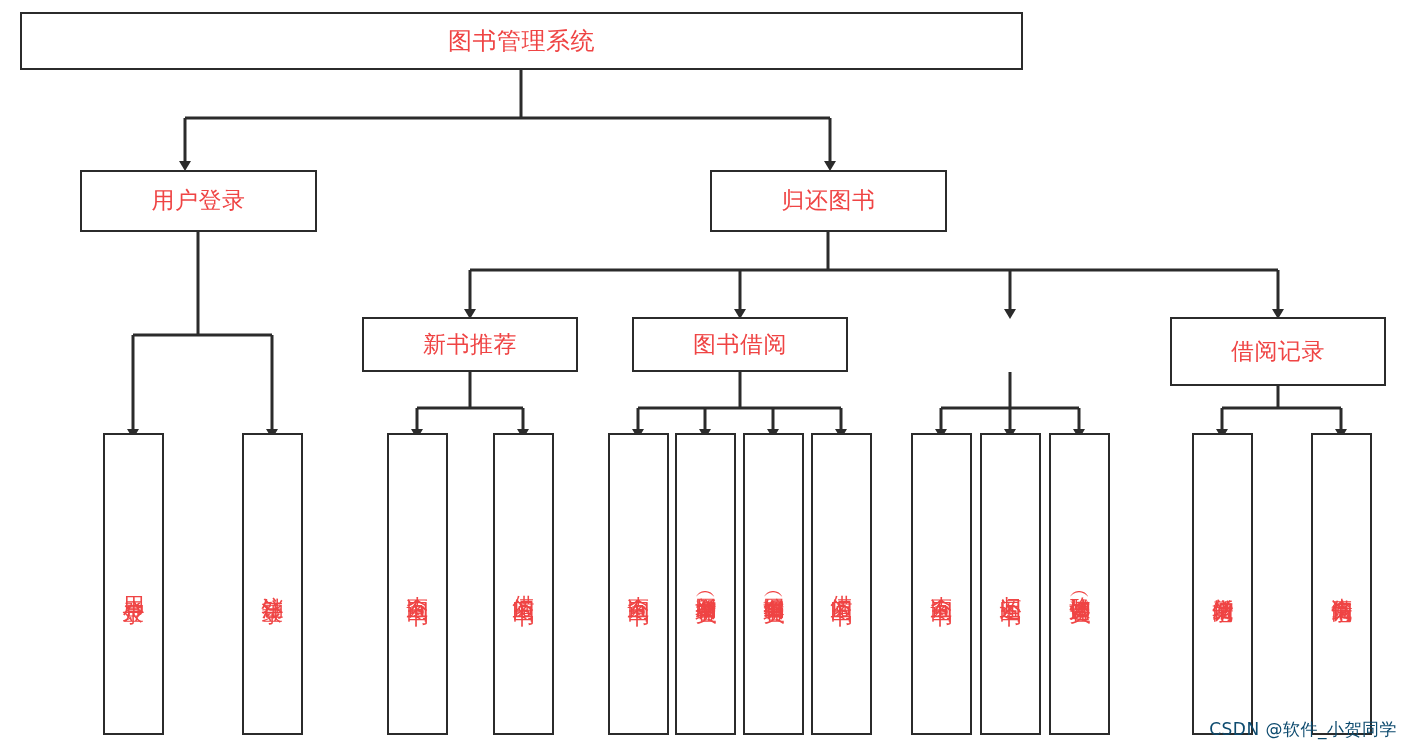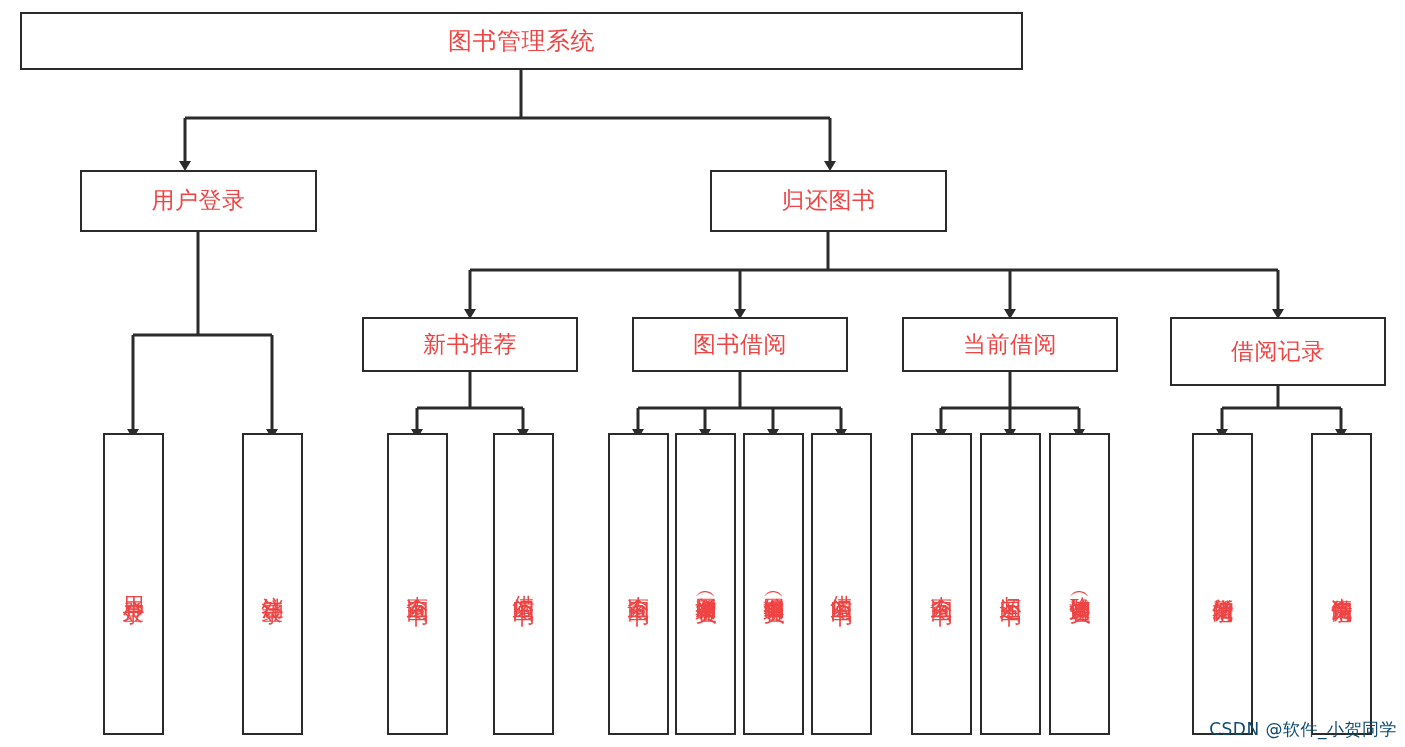--- a/index.html
+++ b/index.html
@@ -139,23 +139,20 @@
   <div class="node horiz" style="left:710px; top:170px; width:237px; height:62px;">
     <span>归还图书</span>
   </div>
 
   <div class="node horiz" style="left:362px; top:317px; width:216px; height:55px;">
     <span>新书推荐</span>
   </div>
   <div class="node horiz" style="left:632px; top:317px; width:216px; height:55px;">
     <span>图书借阅</span>
   </div>
-  <div class="node horiz" style="left:902px; top:317px; width:216px; height:55px;">
-    <span>当前借阅</span>
-  </div>
   <div class="node horiz" style="left:1170px; top:317px; width:216px; height:69px;">
     <span>借阅记录</span>
   </div>
 
   <div class="node vert" style="left:103px; top:433px; width:61px; height:302px;">
     <span class="vtext">用户登录</span>
   </div>
   <div class="node vert" style="left:242px; top:433px; width:61px; height:302px;">
     <span class="vtext">注销登录</span>
   </div>

